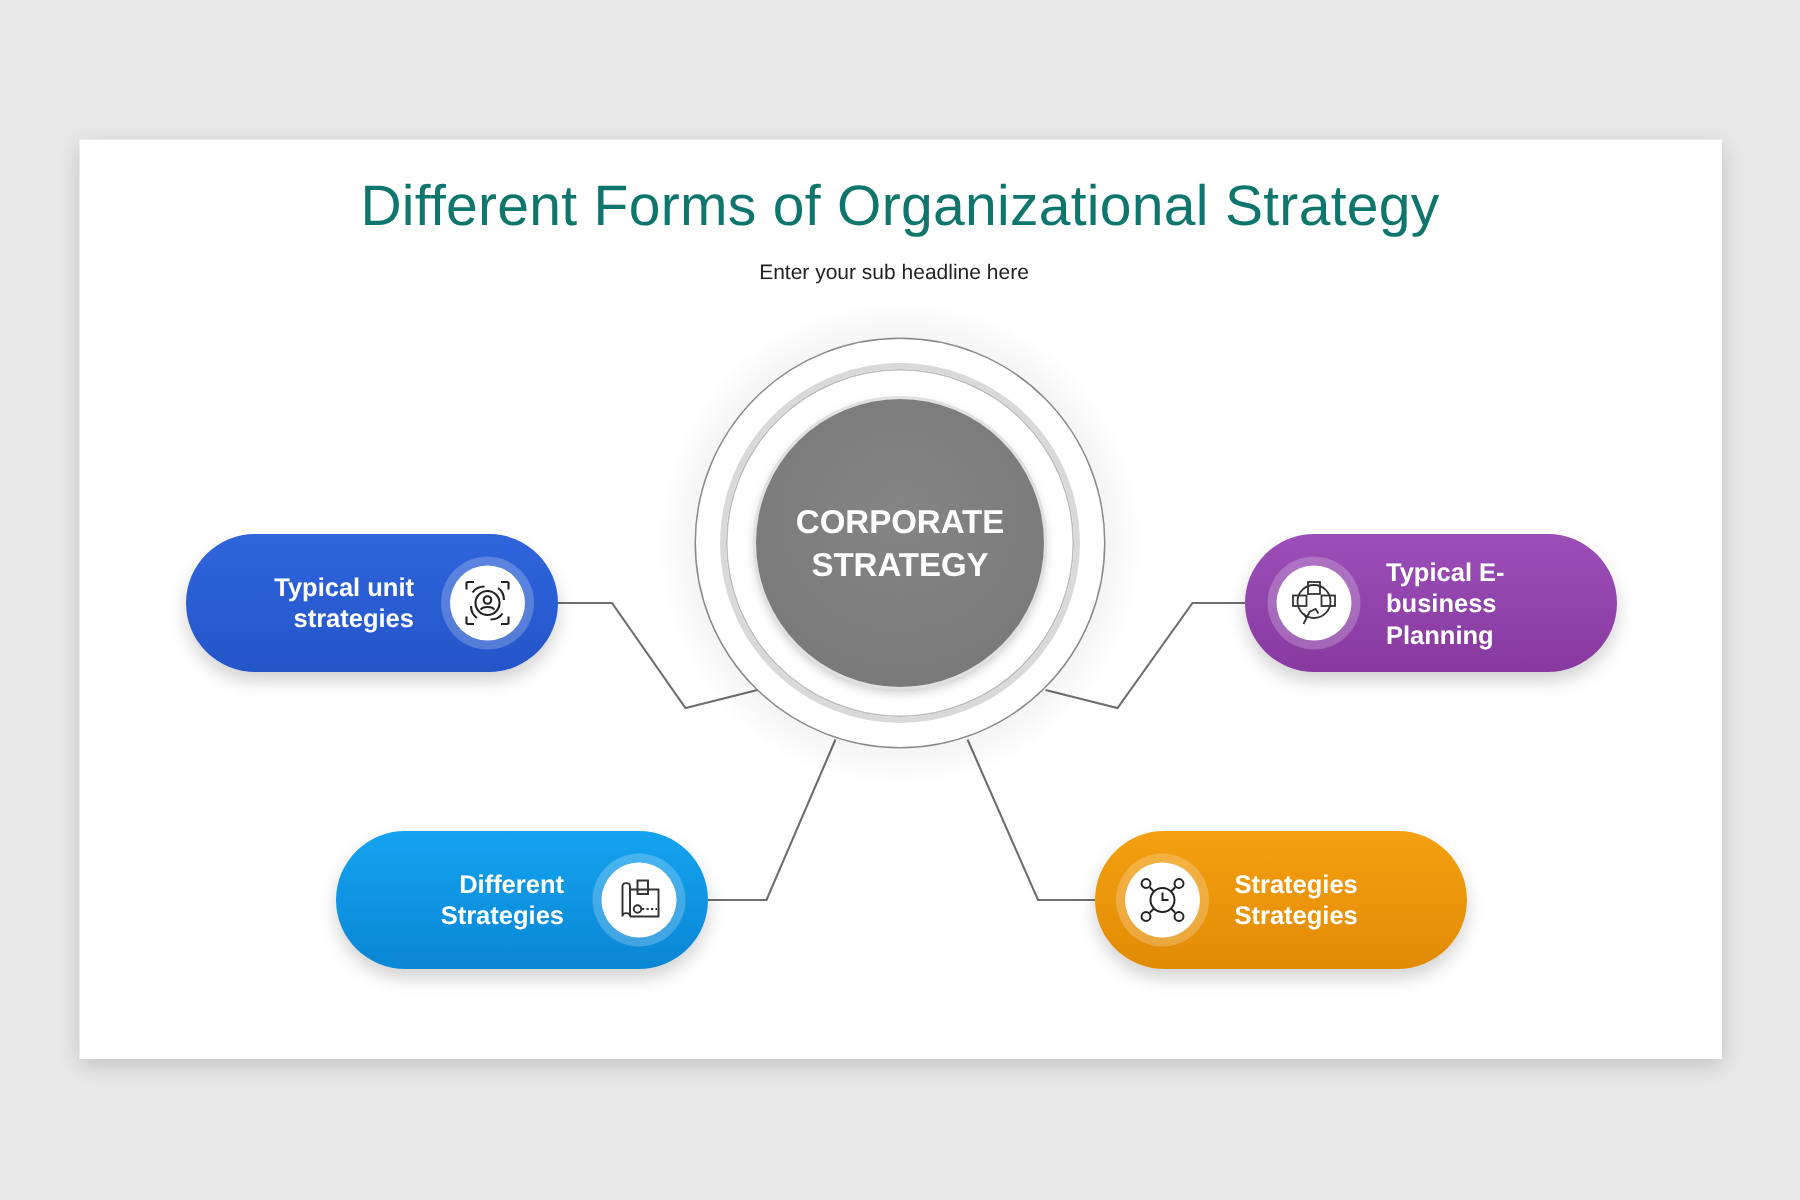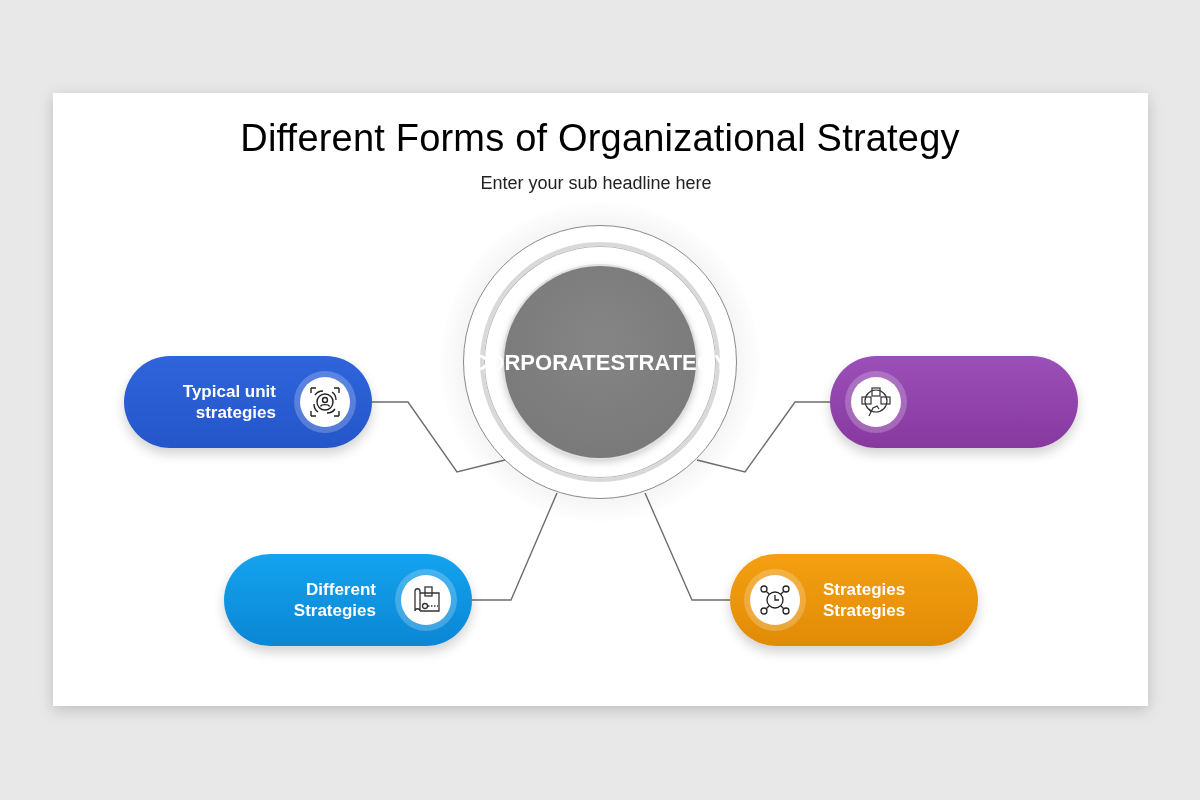--- a/index.html
+++ b/index.html
@@ -1,24 +1,24 @@
 <!DOCTYPE html>
 <html><head>
 <meta charset="utf-8">
 <style>
   html,body{margin:0;padding:0;}
   body{width:1200px;height:800px;background:#e9e8e9;position:relative;overflow:hidden;font-family:"Liberation Sans",sans-serif;}
   .slide{position:absolute;left:53px;top:93px;width:1095px;height:613px;background:#fff;box-shadow:0 4px 14px rgba(0,0,0,0.18);}
-  .title{position:absolute;left:0;top:117px;width:1200px;text-align:center;font-size:38px;color:#000000;letter-spacing:0.2px;}
-  .subtitle{position:absolute;left:0;top:173px;width:1192px;text-align:center;font-size:18px;color:#222;}
+  .title{position:absolute;left:0;top:117px;width:1200px;text-align:center;font-size:38px;color:#0f766e;letter-spacing:0.2px;}
+  .subtitle{position:absolute;left:0;top:173px;width:1192px;text-align:center;font-size:14px;color:#222;}
   svg.lines{position:absolute;left:0;top:0;}
   .center-halo{position:absolute;left:440px;top:202px;width:320px;height:320px;border-radius:50%;background:radial-gradient(circle, rgba(0,0,0,0.06) 55%, rgba(0,0,0,0) 72%);}
   .ring-outer{position:absolute;left:463px;top:225px;width:274px;height:274px;border-radius:50%;background:#fff;border:1.5px solid #8a8a8a;box-sizing:border-box;}
   .ring-inner{position:absolute;left:480px;top:242px;width:240px;height:240px;border-radius:50%;box-sizing:border-box;border:4px solid #d9d9d9;background:#fff;box-shadow:inset 0 0 0 1px #bbb;}
-  .core{position:absolute;left:504px;top:266px;width:192px;height:192px;border-radius:50%;background:radial-gradient(circle at 50% 40%, #858585, #767676);box-shadow:0 0 0 2px #e0e0e0, 0 3px 8px rgba(0,0,0,0.25);display:flex;align-items:center;justify-content:center;flex-direction:row;}
+  .core{position:absolute;left:504px;top:266px;width:192px;height:192px;border-radius:50%;background:radial-gradient(circle at 50% 40%, #858585, #767676);box-shadow:0 0 0 2px #e0e0e0, 0 3px 8px rgba(0,0,0,0.25);display:flex;align-items:center;justify-content:center;flex-direction:column;}
   .core span{color:#fff;font-weight:bold;font-size:22px;line-height:29px;text-align:center;}
   .pill{position:absolute;width:248px;height:92px;border-radius:46px;box-shadow:0 6px 12px rgba(0,0,0,0.18);}
   .pill .label{position:absolute;color:#fff;font-weight:bold;font-size:17px;line-height:21px;}
   .pill .icon-wrap{position:absolute;top:15px;width:62px;height:62px;border-radius:50%;background:rgba(255,255,255,0.22);}
   .pill .icon{position:absolute;left:6px;top:6px;width:50px;height:50px;border-radius:50%;background:#fff;display:flex;align-items:center;justify-content:center;}
   .p-blue{left:124px;top:356px;background:linear-gradient(180deg,#2f64dc,#2456c8);}
   .p-purple{left:830px;top:356px;background:linear-gradient(180deg,#9b4fb8,#87399f);}
   .p-cyan{left:224px;top:554px;background:linear-gradient(180deg,#14a3ef,#0a86d4);}
   .p-orange{left:730px;top:554px;background:linear-gradient(180deg,#f4a011,#e18b05);}
 </style>
@@ -70,20 +70,25 @@
     <div class="icon">
       <svg width="34" height="34" viewBox="0 0 34 34" fill="none" stroke="#333" stroke-width="1.2">
         <circle cx="17" cy="16" r="11"></circle>
         <rect x="13" y="3" width="8" height="8"></rect>
         <rect x="3" y="12" width="9" height="7"></rect>
         <rect x="22" y="12" width="9" height="7"></rect>
         <path d="M10 31l4-8 4-2 2 3M12 27l-2-3"></path>
       </svg>
     </div>
   </div>
+  <div class="label" style="left:94px;top:15px;text-align:left;">
+    <div>Typical E-</div>
+    <div>business</div>
+    <div>Planning</div>
+  </div>
 </div>
 
 <div class="pill p-cyan">
   <div class="label" style="right:96px;top:25px;text-align:right;">
     <div>Different</div>
     <div>Strategies</div>
   </div>
   <div class="icon-wrap" style="left:171px;">
     <div class="icon">
       <svg width="34" height="34" viewBox="0 0 34 34" fill="none" stroke="#333" stroke-width="1.3">

